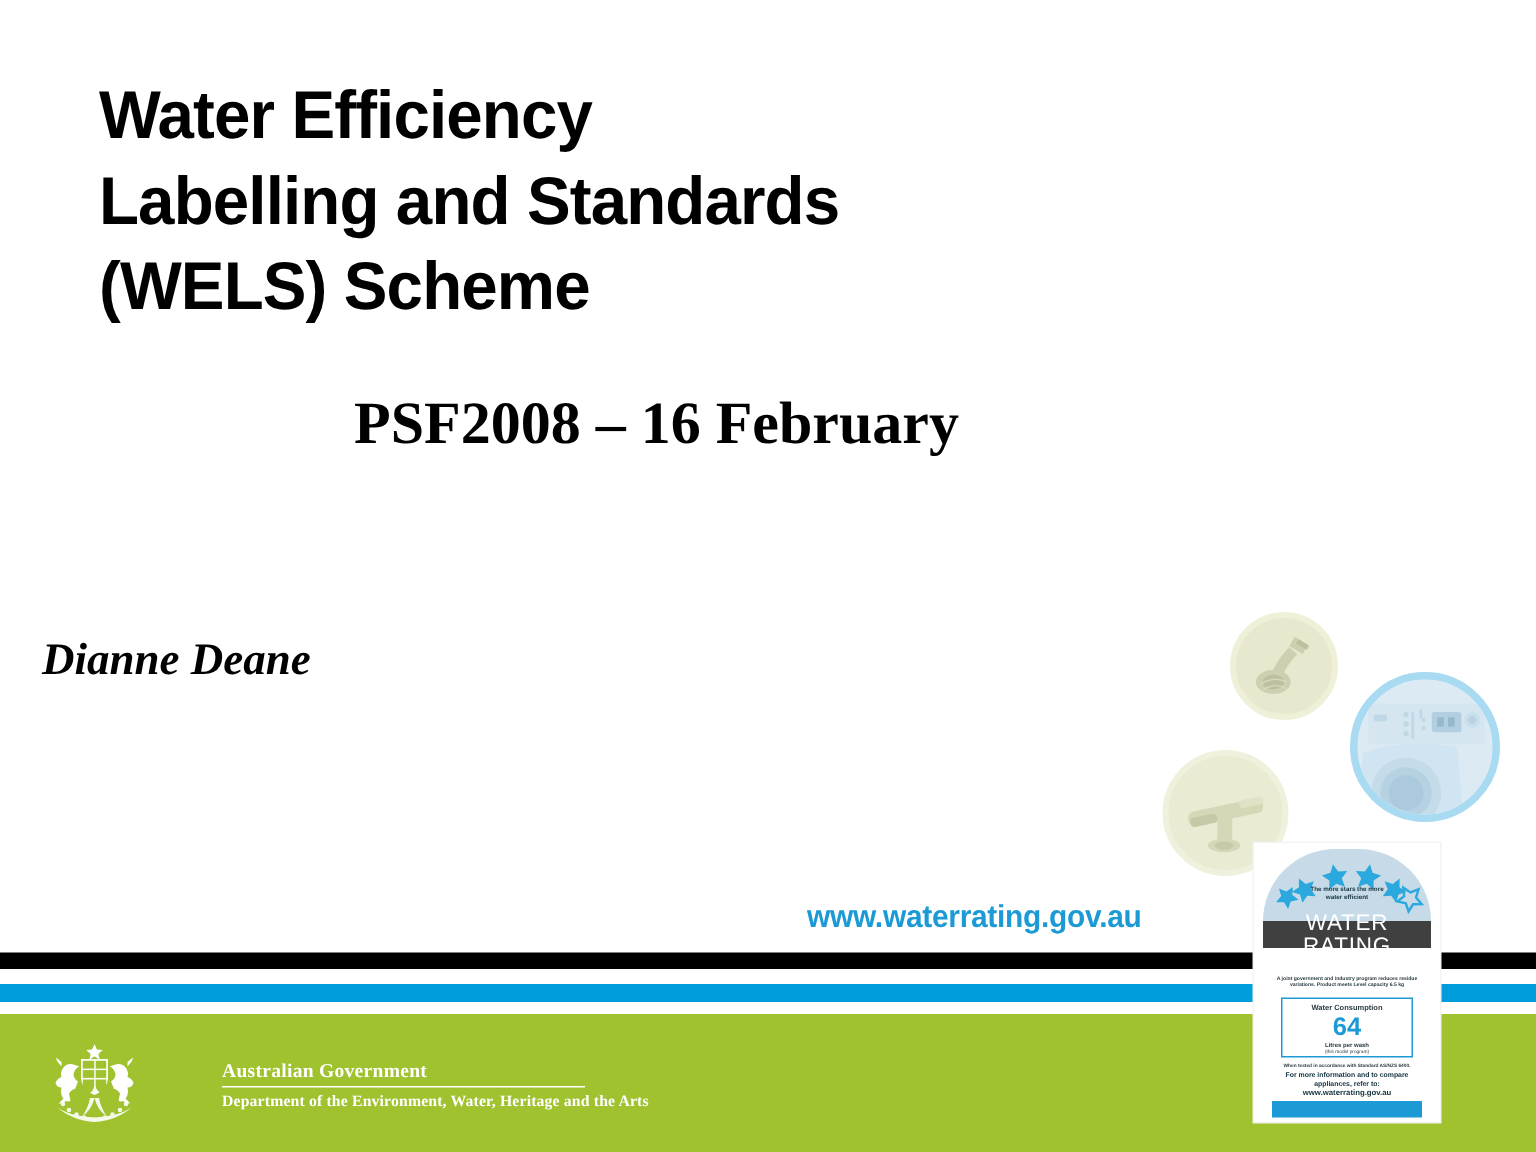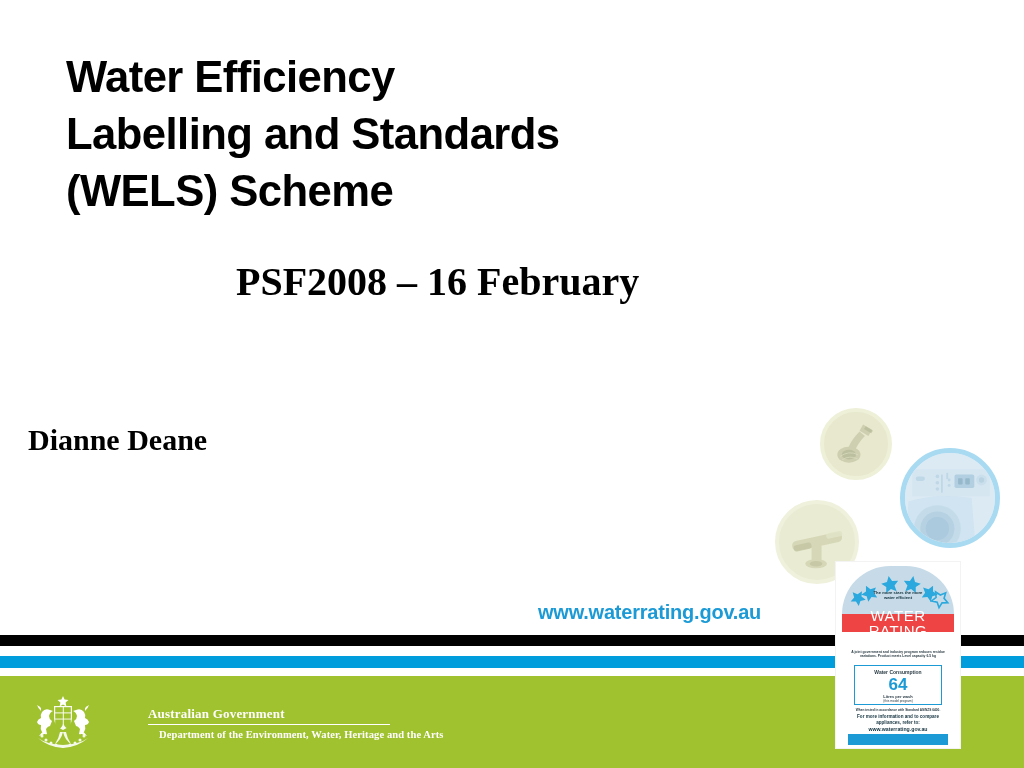--- a/index.html
+++ b/index.html
@@ -41,20 +41,21 @@
   #presenter-block{
     position:absolute;left:28px;top:418px;width:880px;
   }
   .presenter-line{
     font-family:"Liberation Serif",serif;
     font-weight:bold;
     font-size:30px;
     line-height:44px;
     color:#000000;
     white-space:nowrap;
+    font-style:italic;
   }
 
   
   .photo-circle{position:absolute;border-radius:50%;overflow:hidden;}
   #circle-showerhead{
     left:820px;top:408px;width:72px;height:72px;
     background:#e7e8cd;
     border:4px solid #eef0d8;
     box-sizing:border-box;
   }
@@ -90,21 +91,21 @@
   #gov-logo{position:absolute;left:26px;top:694px;display:flex;align-items:center;gap:38px;}
   #coat-of-arms{width:74px;height:60px;flex:0 0 auto;}
   #gov-text{margin-left:10px;color:#ffffff;}
   #gov-name{
     font-family:"Liberation Serif",serif;font-weight:bold;
     font-size:13px;line-height:16px;letter-spacing:0.2px;
     padding-bottom:2px;border-bottom:1px solid #ffffff;width:242px;
   }
   #gov-dept{
     font-family:"Liberation Serif",serif;font-weight:bold;
-    font-size:10.5px;line-height:15px;letter-spacing:0.1px;padding-top:2px;margin-left:11px;
+    font-size:10.5px;line-height:15px;letter-spacing:0.1px;padding-top:2px;
   }
 
   
   #wels-label{
     position:absolute;left:836px;top:562px;width:124px;height:186px;
     background:#ffffff;box-sizing:border-box;
     box-shadow:0 0 0 1px #f3f3f3;
   }
   #wels-inner{position:absolute;left:6px;top:4px;width:112px;height:178px;}
   #wels-arc{
@@ -115,21 +116,21 @@
   }
   #wels-stars{position:absolute;left:0;top:0;width:112px;height:48px;}
   #wels-arc-text{
     position:absolute;left:31px;top:24px;width:50px;
     text-align:center;color:#12323f;
     font-family:"Liberation Sans",sans-serif;
     font-size:4.2px;line-height:5.4px;font-weight:bold;
   }
   #wels-title{
     position:absolute;left:0;top:48px;width:112px;height:18px;
-    background:#ef4444;color:#ffffff;
+    background:#404040;color:#ffffff;
     display:flex;flex-direction:column;align-items:center;justify-content:center;
   }
   #wels-title-1{font-size:15px;line-height:15px;letter-spacing:0.5px;font-family:"Liberation Sans",sans-serif;}
   #wels-title-2{font-size:15px;line-height:16px;letter-spacing:0.5px;font-family:"Liberation Sans",sans-serif;}
   #wels-legal{
     position:absolute;left:6px;top:84px;width:100px;text-align:center;
     color:#2a3b44;font-size:3.4px;line-height:4.4px;font-weight:bold;
     font-family:"Liberation Sans",sans-serif;
   }
   #wels-consumption-box{

